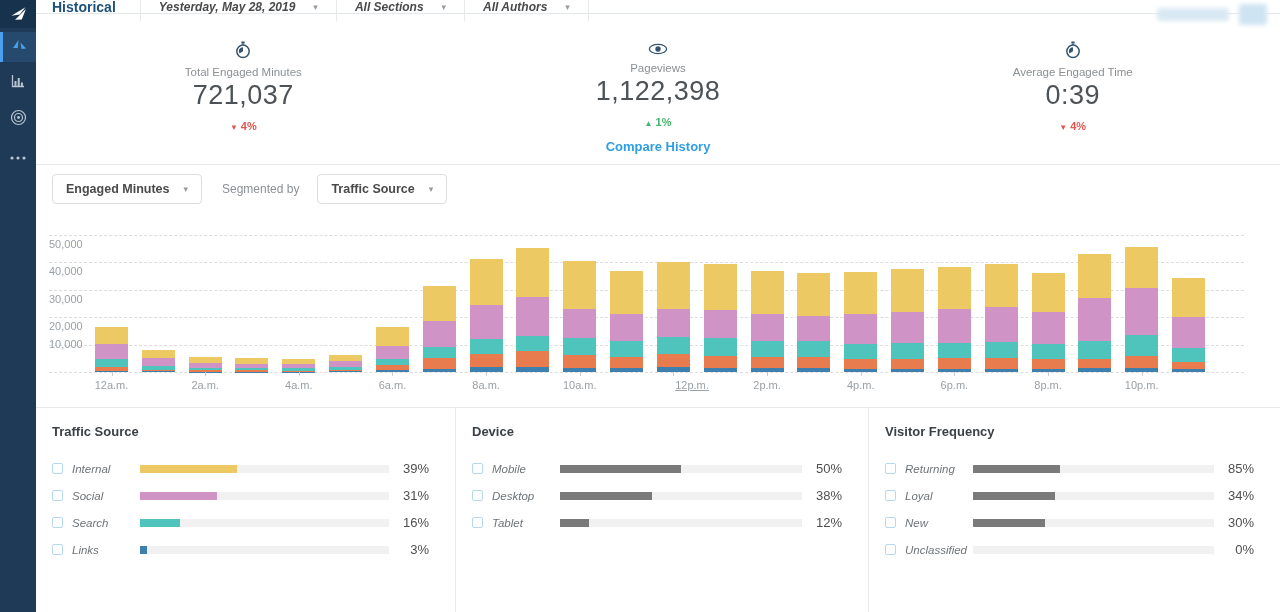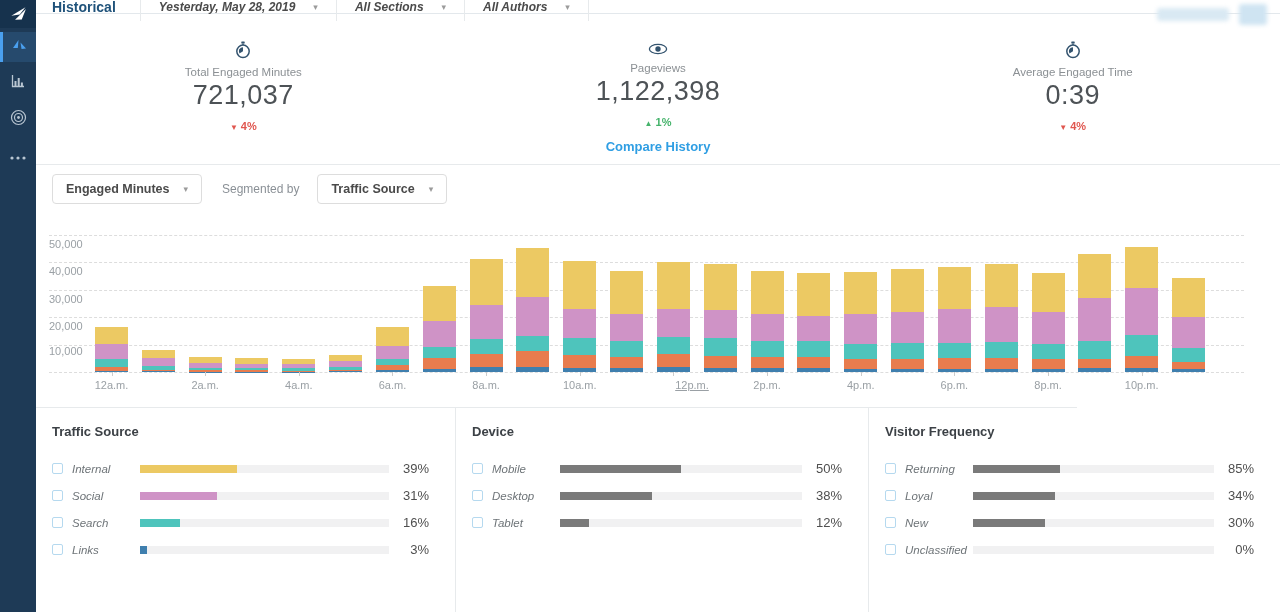--- a/index.html
+++ b/index.html
@@ -37,21 +37,21 @@
   .chg-up { color:#45b36b; }
   #compare-link { position:absolute; left:0; right:0; bottom:10px; text-align:center; font-size:13px; font-weight:bold; color:#2f9ee3; cursor:pointer; }
 
   
   #controls { position:absolute; left:36px; top:165px; width:1244px; height:48px; display:flex; align-items:center; padding-left:16px; }
   .ctl-btn { height:30px; background:#fff; border:1px solid #ddd; border-radius:4px; display:flex; align-items:center; gap:14px; padding:0 13px; cursor:pointer; }
   .ctl-btn .btn-label { font-size:12.5px; font-weight:bold; color:#4a4a4a; }
   #segmented-by { font-size:12px; color:#8a9096; margin:0 18px 0 20px; }
 
   
-  #chart { position:absolute; left:36px; top:213px; width:1041px; height:195px; border-bottom:1px solid #e7eaec; }
+  #chart { position:absolute; left:36px; top:213px; width:1244px; height:195px; border-bottom:1px solid #e7eaec; }
   .gridline { position:absolute; left:13px; width:1195px; border-top:1px dashed #ddd; }
   .ytick { position:absolute; left:13px; font-size:11px; color:#9aa0a5; }
   .bar { position:absolute; width:33px; cursor:pointer; }
   .seg { position:absolute; left:0; width:33px; }
   .xtick { position:absolute; width:1px; height:4px; background:#ccc; }
   .xlabel { position:absolute; font-size:11px; color:#9aa0a5; transform:translateX(-50%); white-space:nowrap; }
 
   
   #panels { position:absolute; left:36px; top:408px; width:1244px; height:204px; display:flex; }
   .panel { height:204px; padding-top:16px; }
@@ -183,21 +183,21 @@
   <div id="chart">
       <div class="gridline" style="top: 22px;"></div>
       <div class="ytick" style="top: 25px;">50,000</div>
       <div class="gridline" style="top: 49.4px;"></div>
       <div class="ytick" style="top: 52.4px;">40,000</div>
       <div class="gridline" style="top: 76.8px;"></div>
       <div class="ytick" style="top: 79.8px;">30,000</div>
       <div class="gridline" style="top: 104.2px;"></div>
       <div class="ytick" style="top: 107.2px;">20,000</div>
       <div class="gridline" style="top: 131.6px;"></div>
-      <div class="ytick" style="top: 132px;">10,000</div>
+      <div class="ytick" style="top: 125px;">10,000</div>
       <div class="gridline" style="top: 159px;"></div>
       <div class="bar" style="left: 59px; top: 113.516px; height: 45.484px;">
         <div class="seg" style="bottom: 0px; height: 1.37px; background: rgb(63, 127, 174);"></div>
         <div class="seg" style="bottom: 1.37px; height: 3.562px; background: rgb(232, 124, 78);"></div>
         <div class="seg" style="bottom: 4.932px; height: 8.22px; background: rgb(78, 196, 188);"></div>
         <div class="seg" style="bottom: 13.152px; height: 15.07px; background: rgb(207, 147, 198);"></div>
         <div class="seg" style="bottom: 28.222px; height: 17.262px; background: rgb(236, 201, 99);"></div>
       </div>
       <div class="xtick" style="left: 75.5px; top: 159px;"></div>
       <div class="xlabel" style="left: 75.5px; top: 166px;">12a.m.</div>

